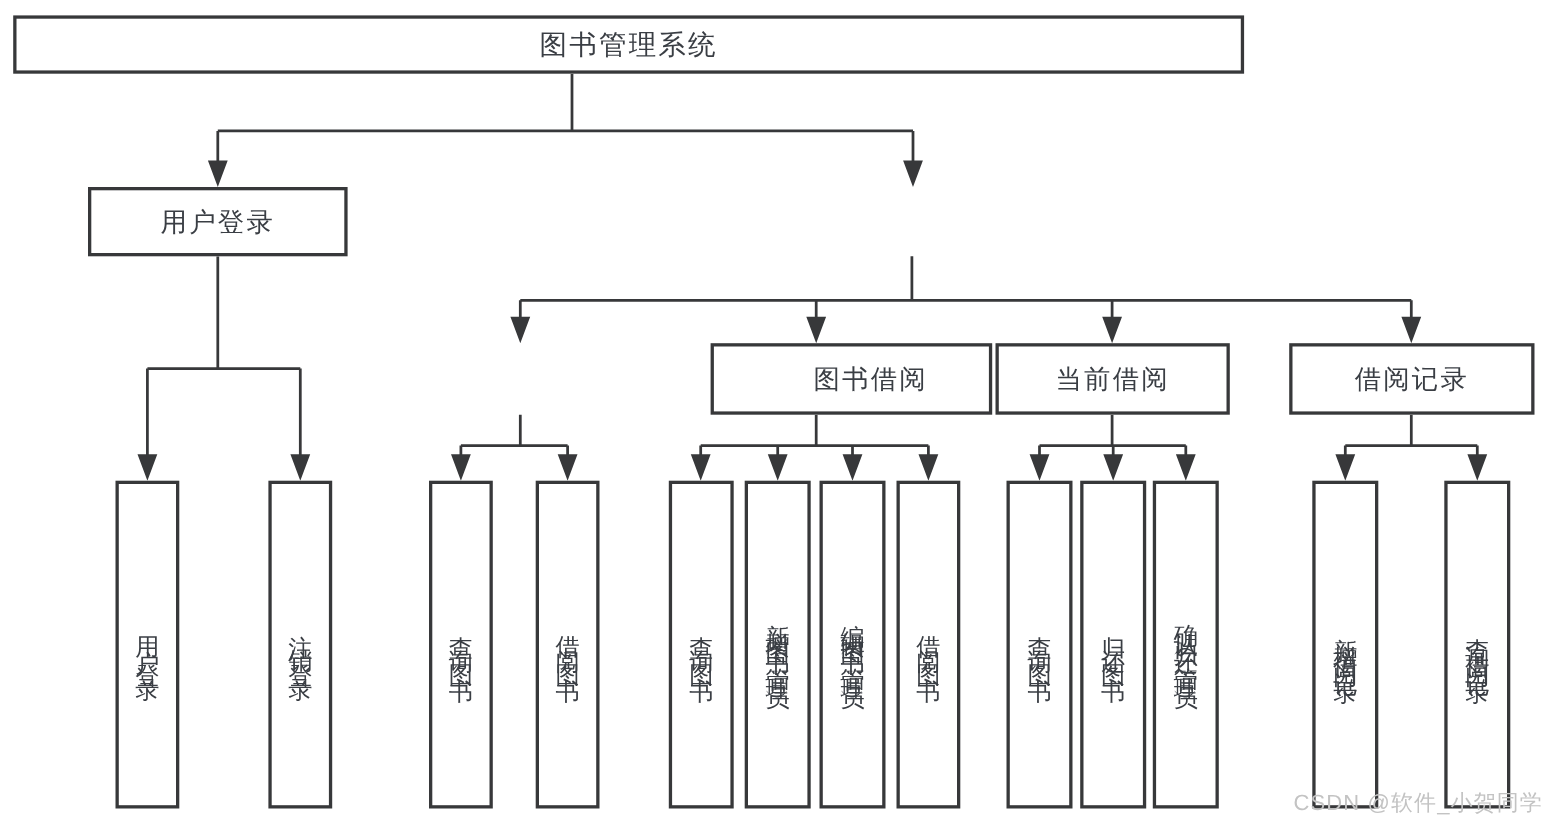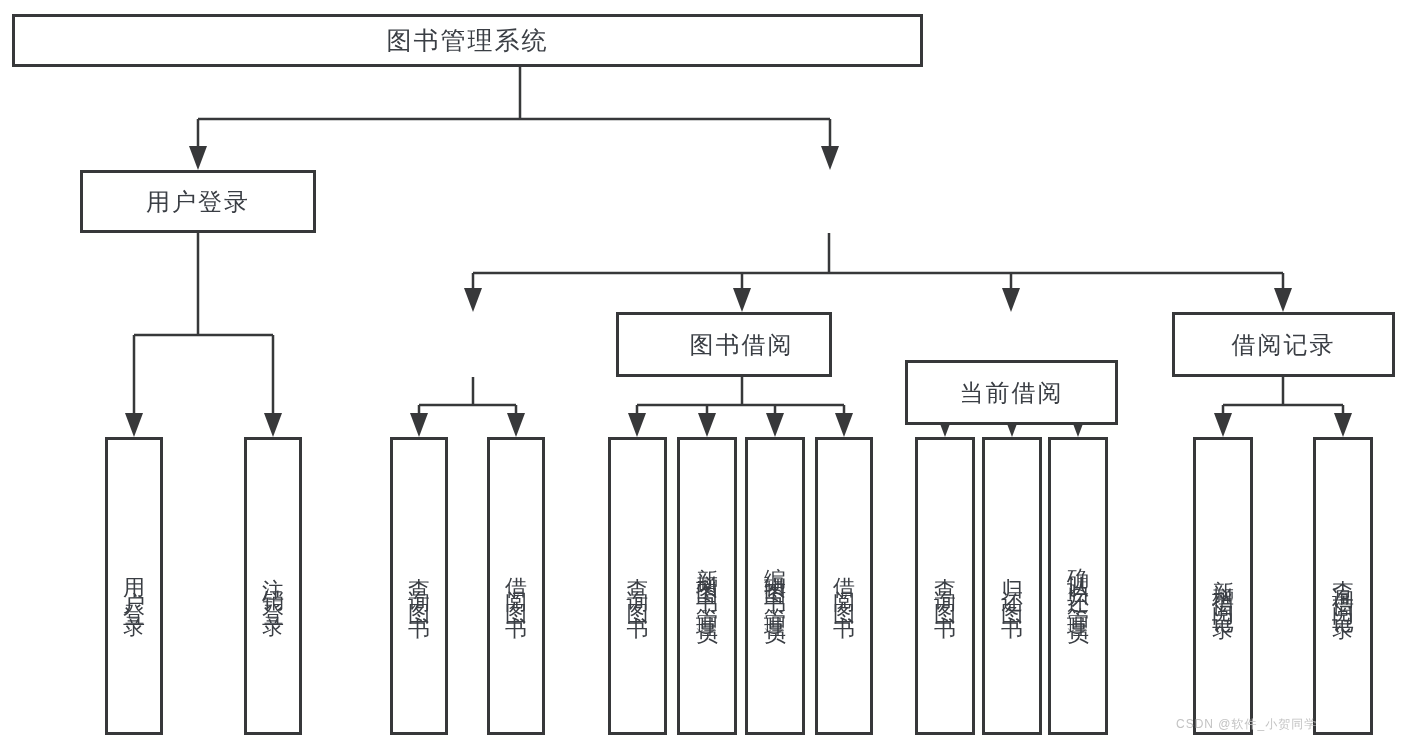--- a/index.html
+++ b/index.html
@@ -30,21 +30,21 @@
     font-size: 22px;
     line-height: 1;
     letter-spacing: 13px;
     white-space: nowrap;
   }
   .v-node .v-label.tight { letter-spacing: 8px; }
   .watermark {
     position: absolute;
     left: 1176px;
     top: 716px;
-    font-size: 12px;
+    font-size: 20px;
     letter-spacing: 1px;
     color: #c3c3c3;
     white-space: nowrap;
   }
 </style>
 </head>
 <body>
 
 <div class="canvas">
 
@@ -85,32 +85,32 @@
       M698 413L716 413L707 437Z
       M766 413L784 413L775 437Z
       M835 413L853 413L844 437Z
       M936 413L954 413L945 437Z
       M1003 413L1021 413L1012 437Z
       M1069 413L1087 413L1078 437Z
       M1214 413L1232 413L1223 437Z
       M1334 413L1352 413L1343 437Z"></path>
   </svg>
 
-  <div class="node" style="left:12px; top:14px; width:911px; height:53px;">
+  <div class="node" style="left:12px; top:14px; width:1119px; height:53px;">
     <span class="root-label">图书管理系统</span>
   </div>
 
   <div class="node" style="left:80px; top:170px; width:236px; height:63px;">
     <span class="h-label">用户登录</span>
   </div>
 
-  <div class="node" style="left:616px; top:312px; width:216px; height:65px;padding-left:35px;">
+  <div class="node" style="left:646px; top:312px; width:256px; height:65px;padding-left:35px;">
     <span class="h-label">图书借阅</span>
   </div>
-  <div class="node" style="left:905px; top:312px; width:213px; height:65px;margin-top:48px;">
+  <div class="node" style="left:905px; top:312px; width:213px; height:65px;">
     <span class="h-label">当前借阅</span>
   </div>
   <div class="node" style="left:1172px; top:312px; width:223px; height:65px;">
     <span class="h-label">借阅记录</span>
   </div>
 
   <div class="node v-node" style="left:105px; top:437px; width:58px; height:298px;">
     <span class="v-label">用户登录</span>
   </div>
   <div class="node v-node" style="left:244px; top:437px; width:58px; height:298px;">

